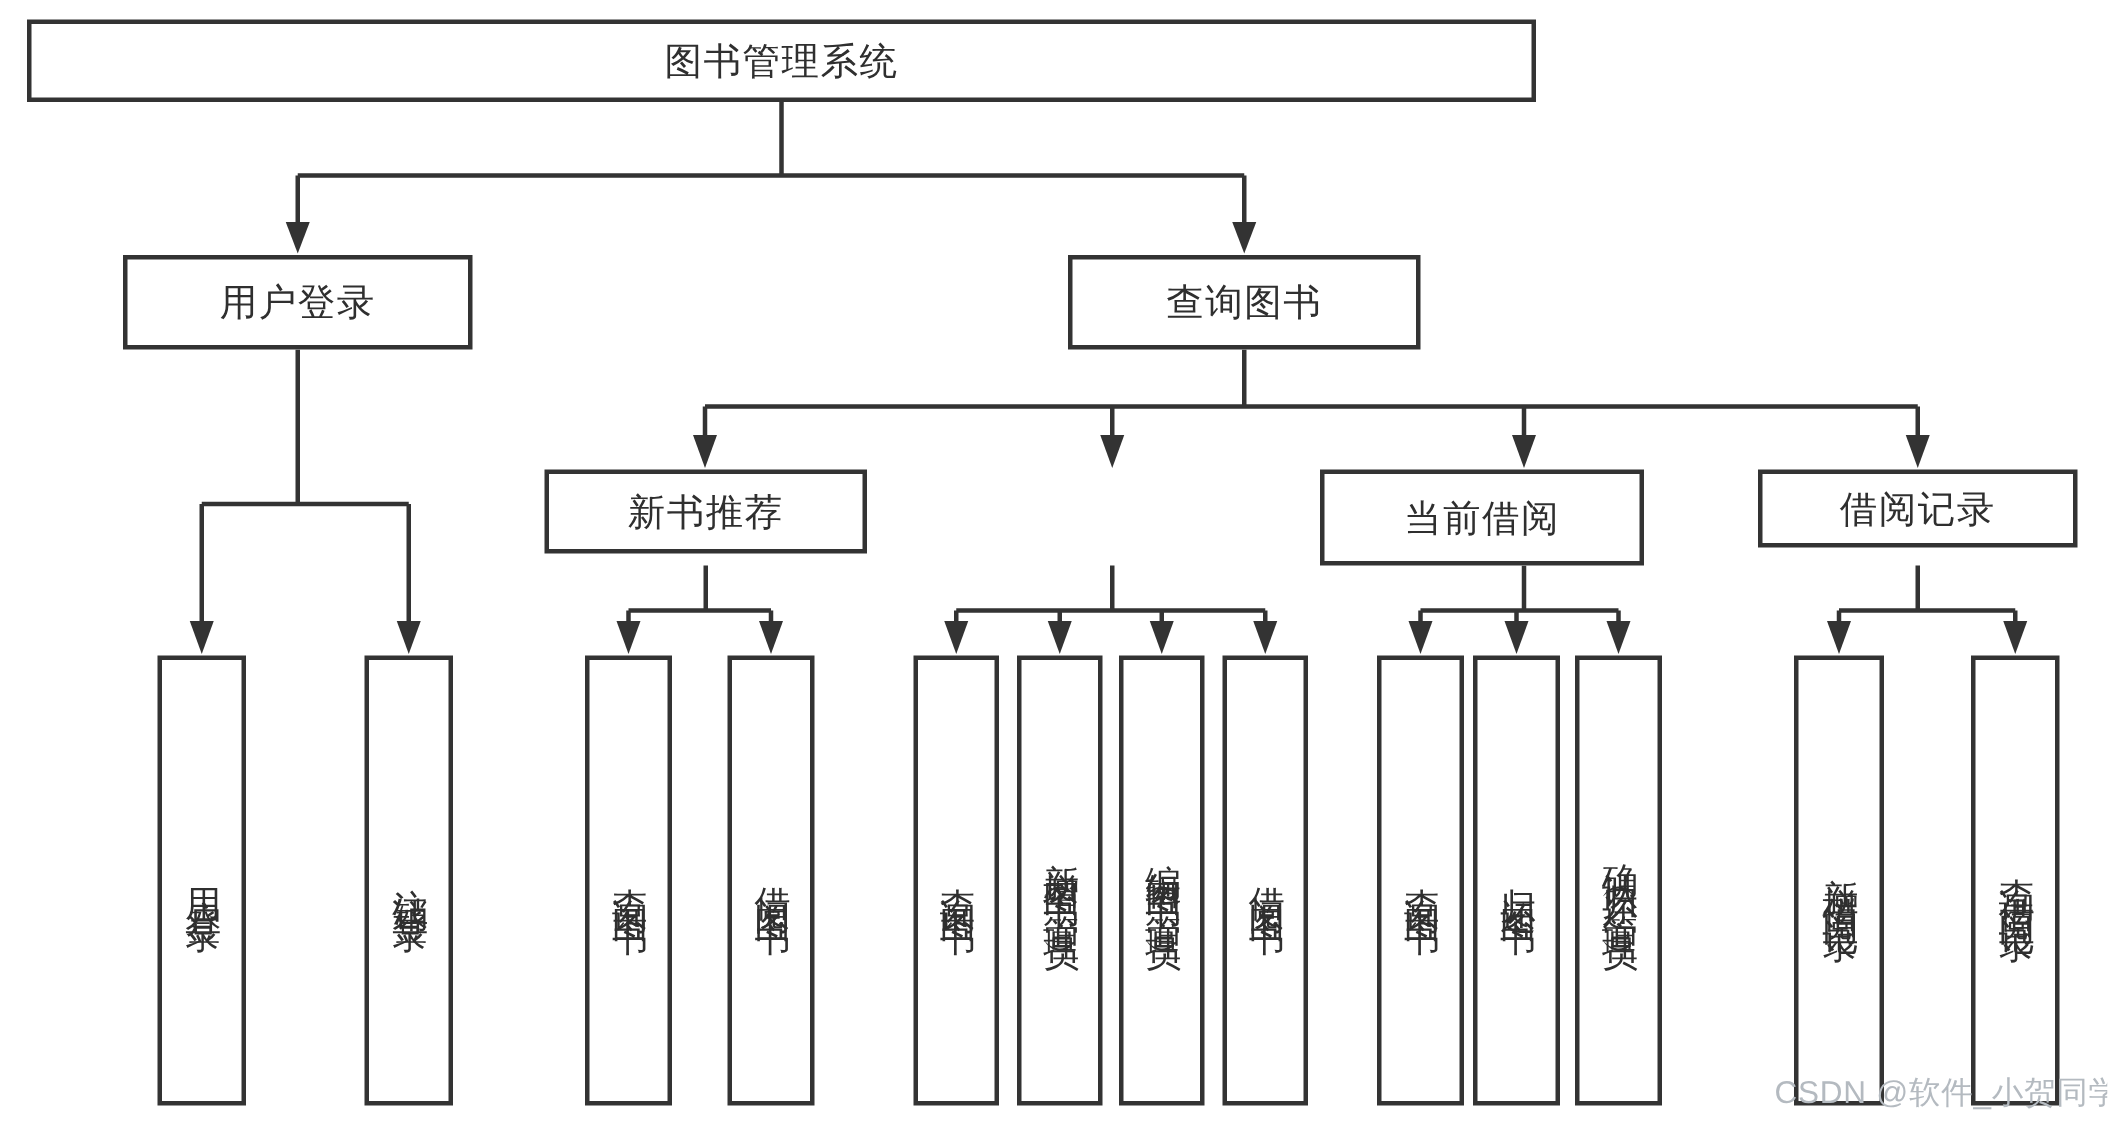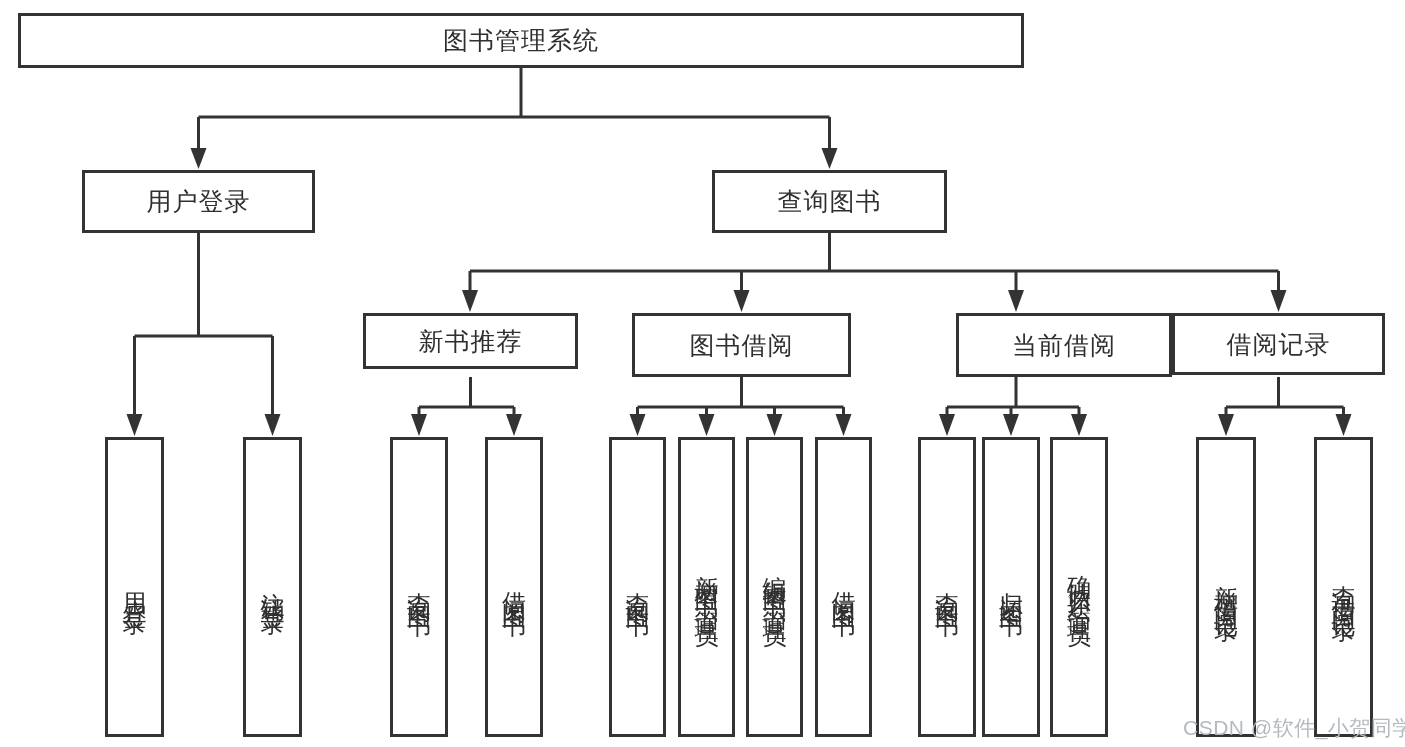--- a/index.html
+++ b/index.html
@@ -112,27 +112,24 @@
   <div class="box" style="left:82px;top:170px;width:233px;height:63px">
     <span class="hlabel">用户登录</span>
   </div>
   <div class="box" style="left:712px;top:170px;width:235px;height:63px">
     <span class="hlabel">查询图书</span>
   </div>
 
   <div class="box" style="left:363px;top:313px;width:215px;height:56px">
     <span class="hlabel">新书推荐</span>
   </div>
-  <div class="box" style="left:632px;top:313px;width:219px;height:64px">
-    <span class="hlabel">图书借阅</span>
-  </div>
-  <div class="box" style="left:956px;top:313px;width:216px;height:64px">
+  <div class="box" style="left:880px;top:313px;width:216px;height:64px">
     <span class="hlabel">当前借阅</span>
   </div>
-  <div class="box" style="left:1172px;top:313px;width:213px;height:62px">
+  <div class="box" style="left:1172px;top:313px;width:213px;height:52px">
     <span class="hlabel">借阅记录</span>
   </div>
 
   <div class="box vbox" style="left:105px;width:59px">
     <span class="vlabel">用户登录</span>
   </div>
   <div class="box vbox" style="left:243px;width:59px">
     <span class="vlabel">注销登录</span>
   </div>
 

